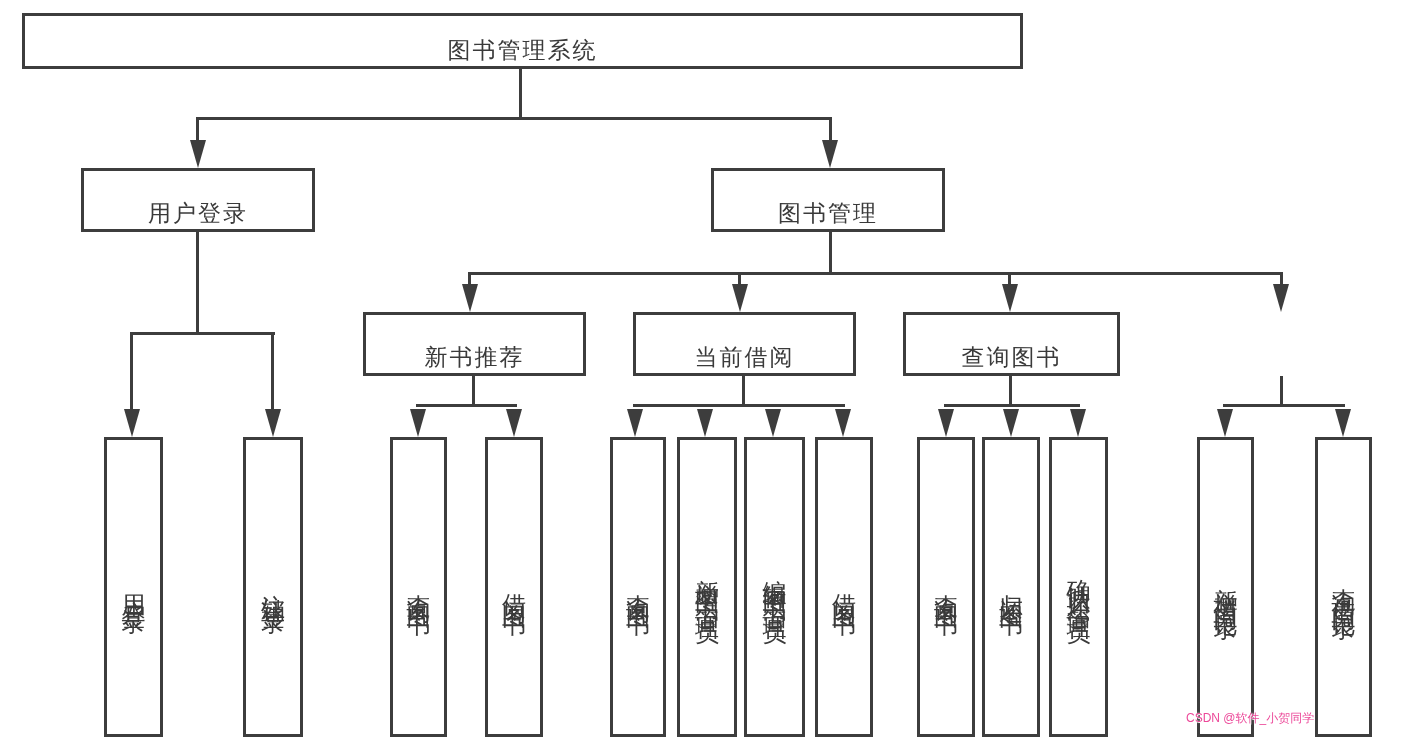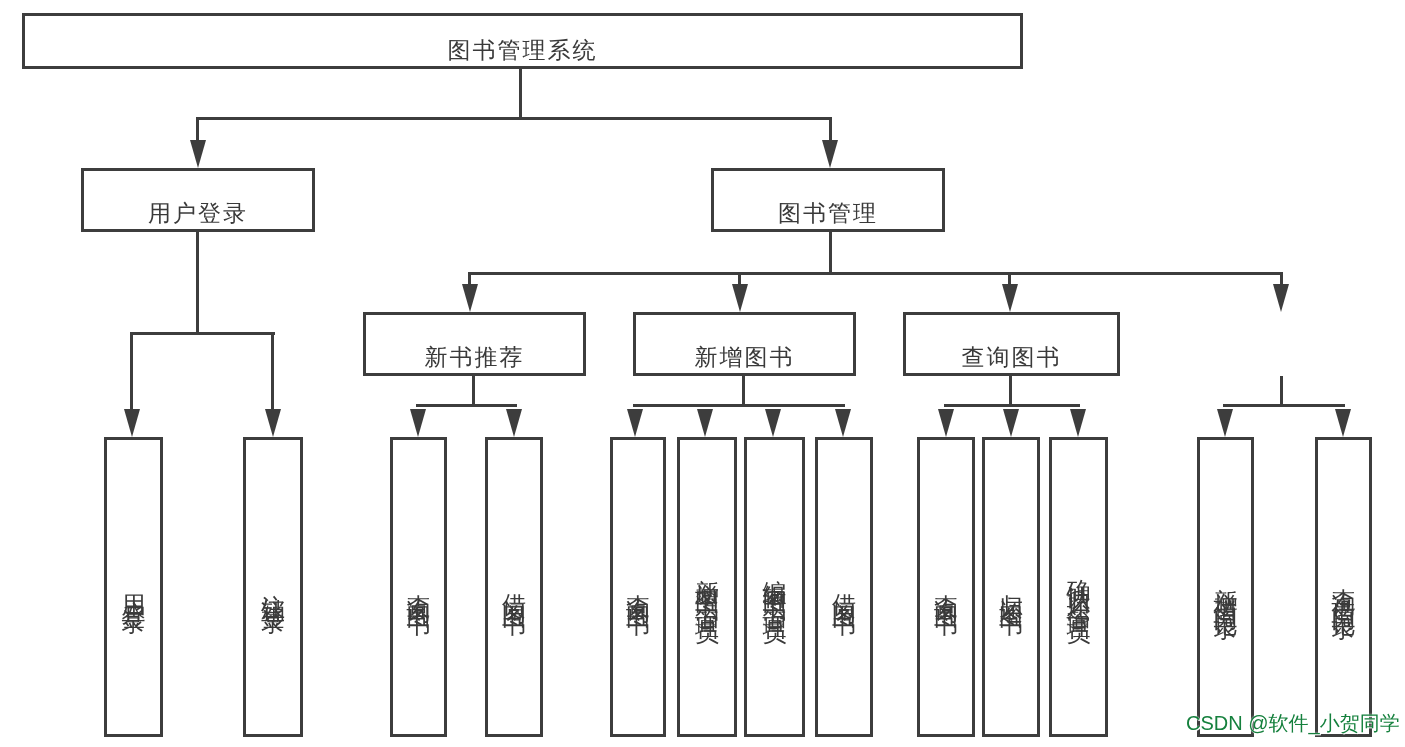--- a/index.html
+++ b/index.html
@@ -21,21 +21,21 @@
   .vbox{
     position:absolute;top:437px;height:300px;box-sizing:border-box;
     border:3px solid #3d3d3d;background:#ffffff;
     display:flex;align-items:center;justify-content:center;
   }
   .vbox span{
     writing-mode:vertical-rl;font-size:24px;letter-spacing:6px;color:#3a3a3a;
     white-space:nowrap;line-height:1;
   }
   .watermark{
-    position:absolute;left:1186px;top:710px;font-size:20px;color:#15803d;
+    position:absolute;left:1186px;top:710px;font-size:12px;color:#ec4899;
     text-shadow:1px 1px 0 #ffffff,0 0 2px #ffffff;white-space:nowrap;z-index:5;
   }
 </style>
 </head>
 <body>
 
 <div class="stage">
 
   <div class="ln" style="left:519px;top:69px;width:3px;height:50px"></div>
   <div class="ln" style="left:196px;top:117px;width:636px;height:3px"></div>
@@ -93,21 +93,21 @@
     <span>用户登录</span>
   </div>
   <div class="hbox" style="left:711px;top:168px;width:234px;height:64px">
     <span>图书管理</span>
   </div>
 
   <div class="hbox" style="left:363px;top:312px;width:223px;height:64px">
     <span>新书推荐</span>
   </div>
   <div class="hbox" style="left:633px;top:312px;width:223px;height:64px">
-    <span>新增图书</span>
+    <span>当前借阅</span>
   </div>
   <div class="hbox" style="left:903px;top:312px;width:217px;height:64px">
     <span>查询图书</span>
   </div>
 
   <div class="vbox" style="left:104px;width:59px">
     <span>用户登录</span>
   </div>
   <div class="vbox" style="left:243px;width:60px">
     <span>注销登录</span>

